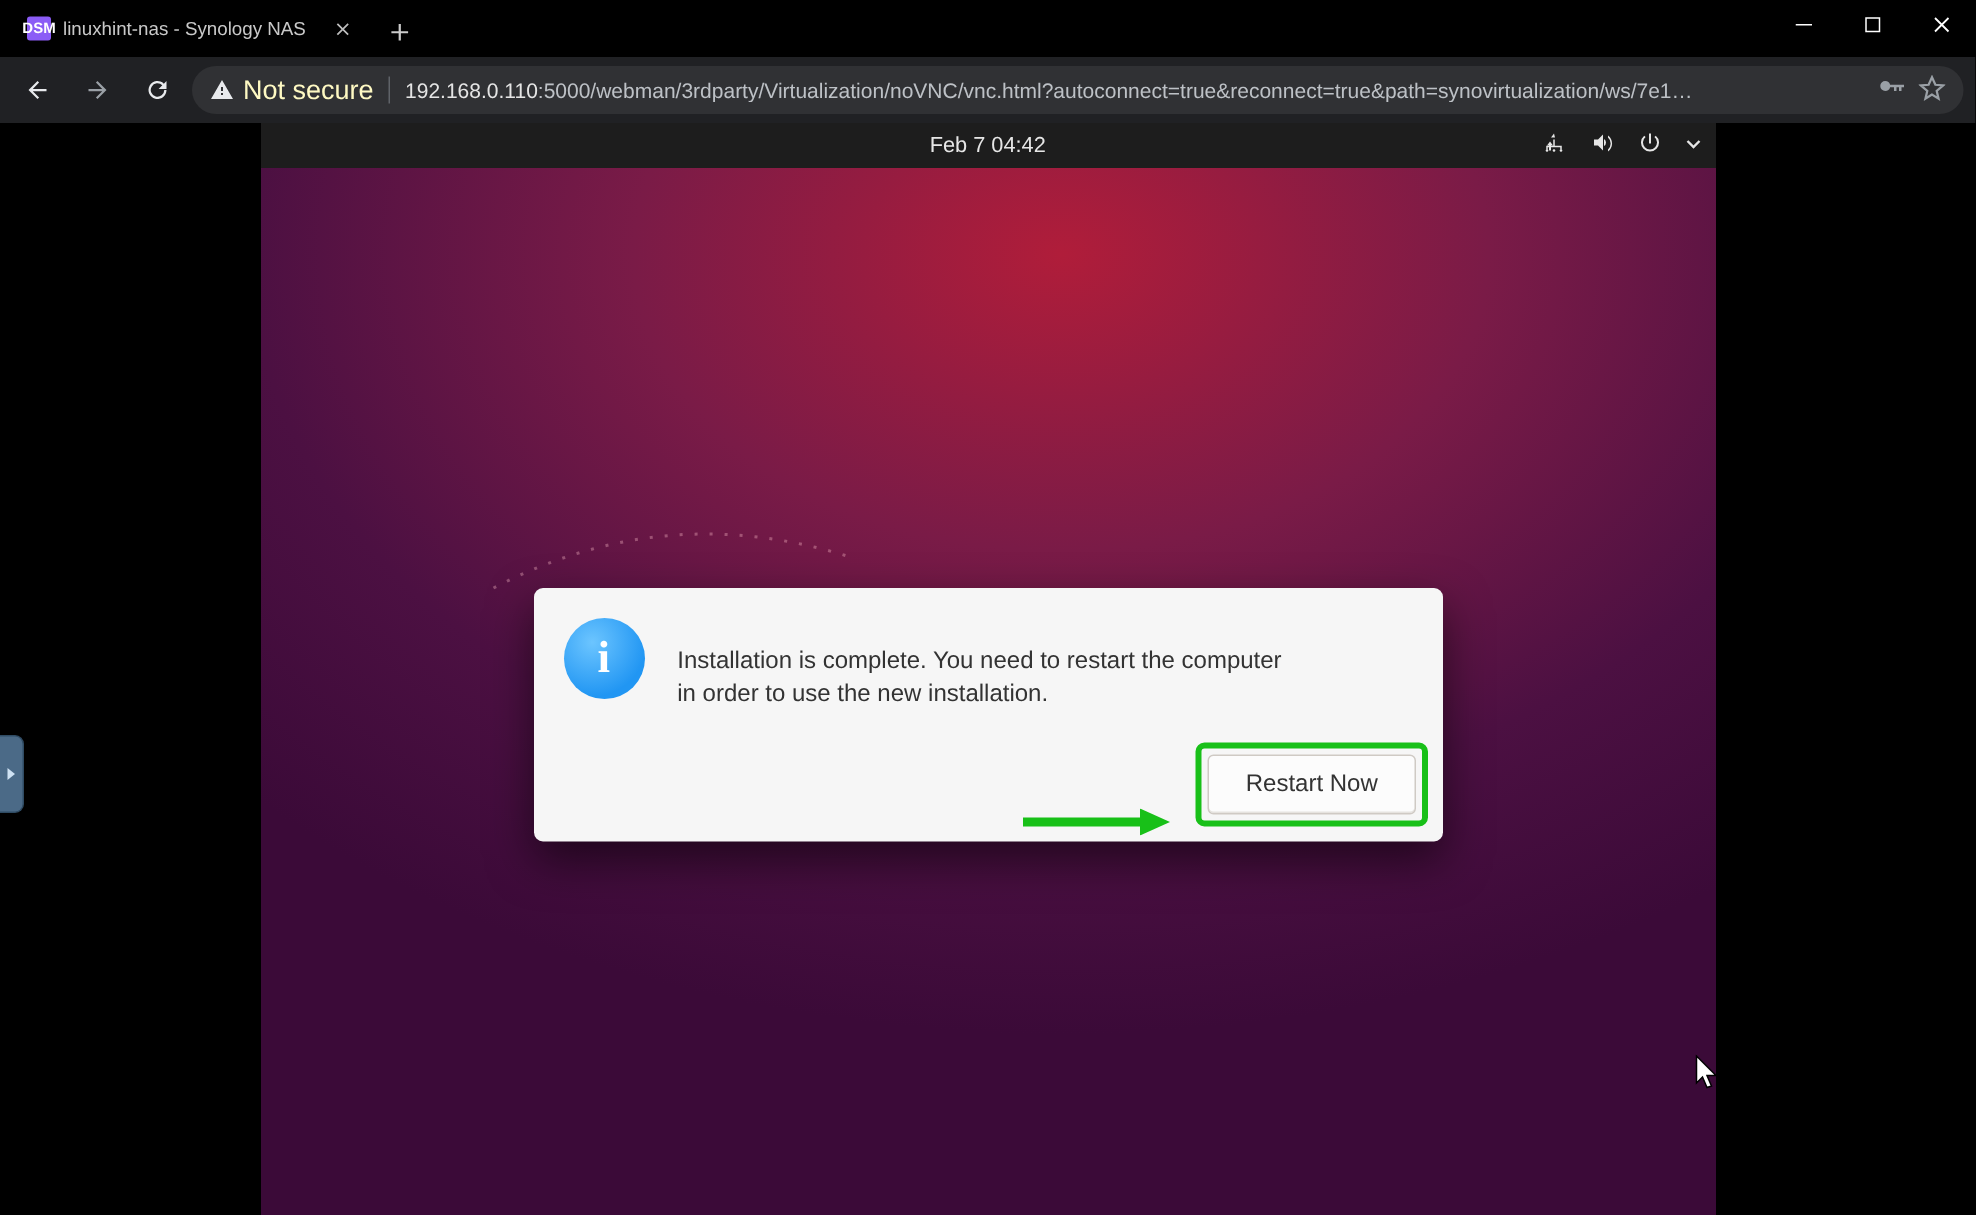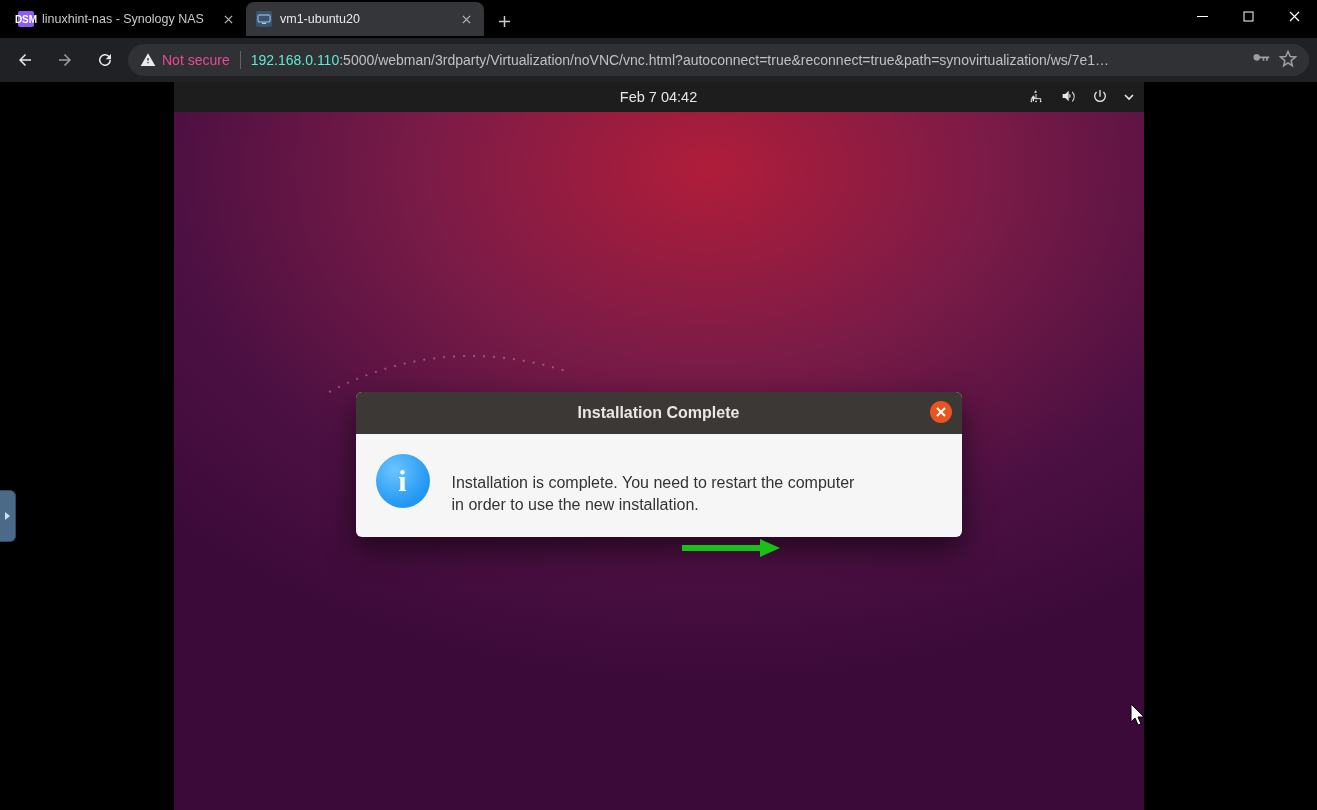--- a/index.html
+++ b/index.html
@@ -87,24 +87,24 @@
     background:#303134;
     border-radius:16px;
     display:flex;
     align-items:center;
     padding:0 12px;
     color:#9aa0a6;
     font-size:14px;
     gap:8px;
     overflow:hidden;
   }
-  .omnibox .secure { display:flex;align-items:center;gap:6px;color:#ec4899;font-size:14px; }
+  .omnibox .secure { display:flex;align-items:center;gap:6px;color:#fef9c3;font-size:18px; }
   .omnibox .sep { width:1px;height:18px;background:#5f6368;margin:0 2px; }
   .omnibox .url { flex:1; white-space:nowrap; overflow:hidden; text-overflow:ellipsis;color:#bdc1c6; }
-  .omnibox .url .host { color:#5eead4;text-align:right; }
+  .omnibox .url .host { color:#e5e5e5;text-align:right; }
   .right-icons { display:flex;align-items:center;gap:4px; }
   .incog-badge {
     display:flex;align-items:center;gap:8px;
     background:#3c4043;border-radius:16px;
     padding:4px 12px 4px 6px;color:#e8eaed;font-size:14px;
     margin-left:6px;
   }
   .incog-badge .icon-circle{
     width:22px;height:22px;border-radius:50%;background:#e8eaed;
     display:flex;align-items:center;justify-content:center;
@@ -273,34 +273,20 @@
     <svg viewBox="0 0 11 11">
         <path d="M1 1l9 9M10 1l-9 9" stroke="#fff" stroke-width="1.2"></path>
       </svg>
   </div>
 </div>
 
 <div class="tabstrip">
   <div class="tab">
     <span class="favicon fav-dsm">DSM</span>
     <span class="title">linuxhint-nas - Synology NAS</span>
-    <span class="close">
-      <svg viewBox="0 0 10 10" width="9" height="9">
-          <path d="M1 1l8 8M9 1l-8 8" stroke="currentColor" stroke-width="1.3"></path>
-        </svg>
-    </span>
-  </div>
-  <div class="tab active">
-    <span class="favicon fav-vnc">
-      <svg width="14" height="10" viewBox="0 0 14 10">
-          <rect x="1" y="1" width="12" height="7" rx="1" fill="none" stroke="#a9d0ff" stroke-width="1"></rect>
-          <rect x="5" y="9" width="4" height="1" fill="#a9d0ff"></rect>
-        </svg>
-    </span>
-    <span class="title">vm1-ubuntu20</span>
     <span class="close">
       <svg viewBox="0 0 10 10" width="9" height="9">
           <path d="M1 1l8 8M9 1l-8 8" stroke="currentColor" stroke-width="1.3"></path>
         </svg>
     </span>
   </div>
   <div class="newtab">
     <svg viewBox="0 0 14 14" width="13" height="13">
         <path d="M7 1v12M1 7h12" stroke="#ccc" stroke-width="1.6"></path>
       </svg>
@@ -380,34 +366,31 @@
             </svg>
         </span>
       </div>
     </div>
 
     <svg class="dots" viewBox="0 0 250 100">
       <path d="M5 70 Q120 10 245 50" fill="none" stroke="#ffc0cb" stroke-width="2" stroke-dasharray="2 8"></path>
     </svg>
 
     <div class="dialog">
-      <div class="dlg-title">
-        <span>Installation Complete</span>
-        <div class="dlg-close">
-          <svg viewBox="0 0 10 10">
-              <path d="M1 1l8 8M9 1l-8 8"></path>
-            </svg>
-        </div>
-      </div>
       <div class="dlg-body">
         <div class="info-icon">
             <span class="i-glyph">i</span>
           </div>
         <div class="dlg-text">Installation is complete. You need to restart the computer in order to use the new installation.</div>
       </div>
+      <div class="dlg-buttons">
+        <div class="restart-wrap">
+          <button class="restart-btn">Restart Now</button>
+        </div>
+      </div>
     </div>
 
     <svg class="arrow" viewBox="0 0 100 18">
       <line x1="2" y1="9" x2="82" y2="9" stroke="#18c018" stroke-width="6"></line>
       <polygon points="80,0 100,9 80,18" fill="#18c018"></polygon>
     </svg>
 
     <svg class="cursor" viewBox="0 0 18 24">
       <path d="M1 1l0 18 4-4 3 7 3-1-3-7 6 0z" fill="#fff" stroke="#000" stroke-width="1"></path>
     </svg>

